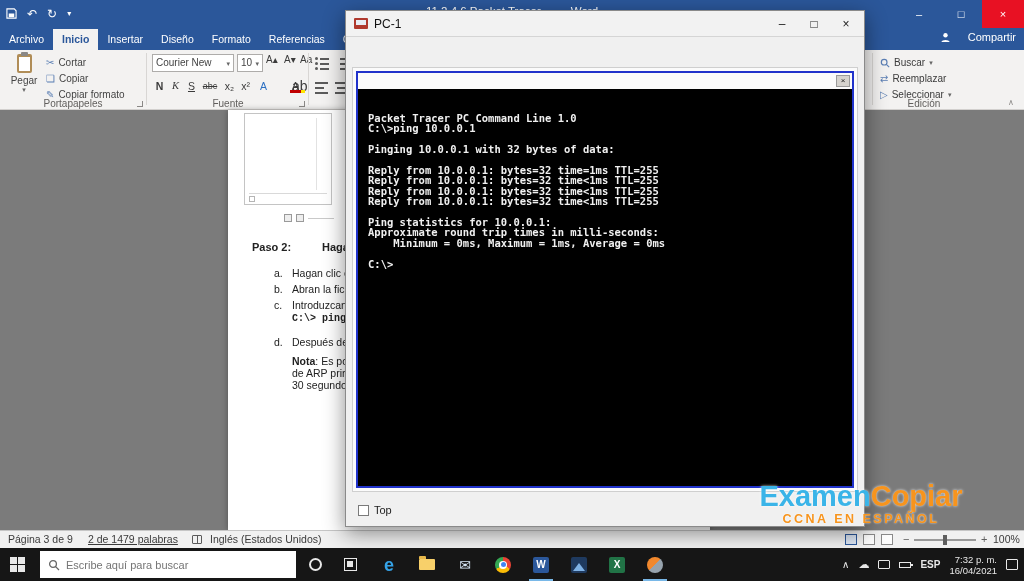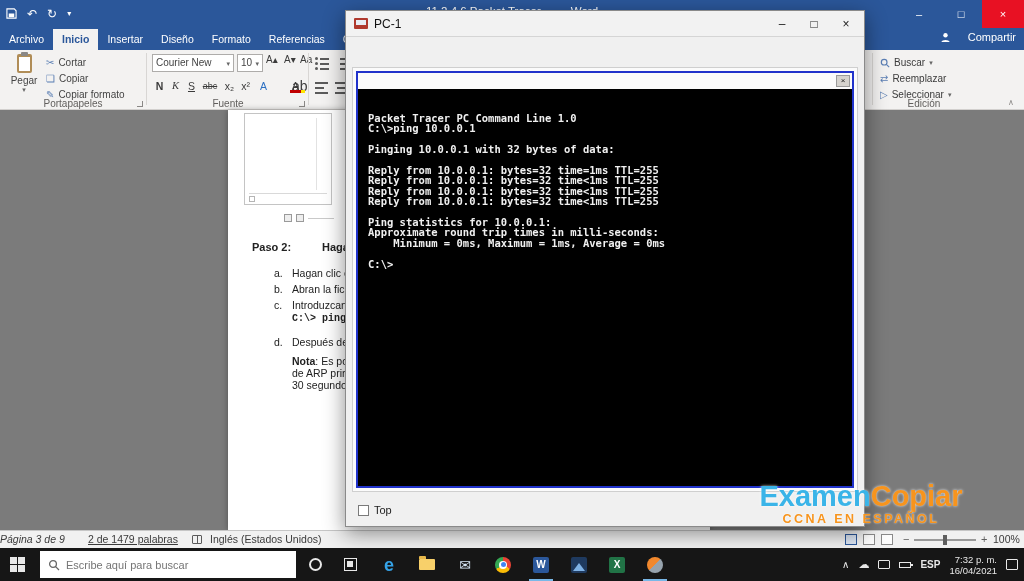--- a/index.html
+++ b/index.html
@@ -328,21 +328,21 @@
           <span class="d-t">Después de</span>
         </div>
 
       <div class="d-note" style="top:245px;"><b>Nota</b><span>: Es po</span></div>
       <div class="d-note" style="top:257px;">de ARP prin</div>
       <div class="d-note" style="top:269px;">30 segundo</div>
     </div>
   </div>
 
   <div class="statusbar">
-    <span class="sb-item" style="left:0;font-style:italic;">Página 3 de 9</span>
+    <span class="sb-item" style="left:8px;">Página 3 de 9</span>
     <span class="sb-item" style="left:88px;text-decoration:underline;">2 de 1479 palabras</span>
     <span class="book-ic" style="left:192px;"></span>
     <span class="sb-item" style="left:210px;">Inglés (Estados Unidos)</span>
     <span class="view-ic sel" style="left:845px;"></span>
     <span class="view-ic" style="left:863px;"></span>
     <span class="view-ic" style="left:881px;"></span>
     <span class="zoom-sign" style="left:903px;">−</span>
     <span class="zoom-track" style="left:914px;"></span>
     <span class="zoom-knob" style="left:943px;"></span>
     <span class="zoom-sign" style="left:981px;">+</span>

